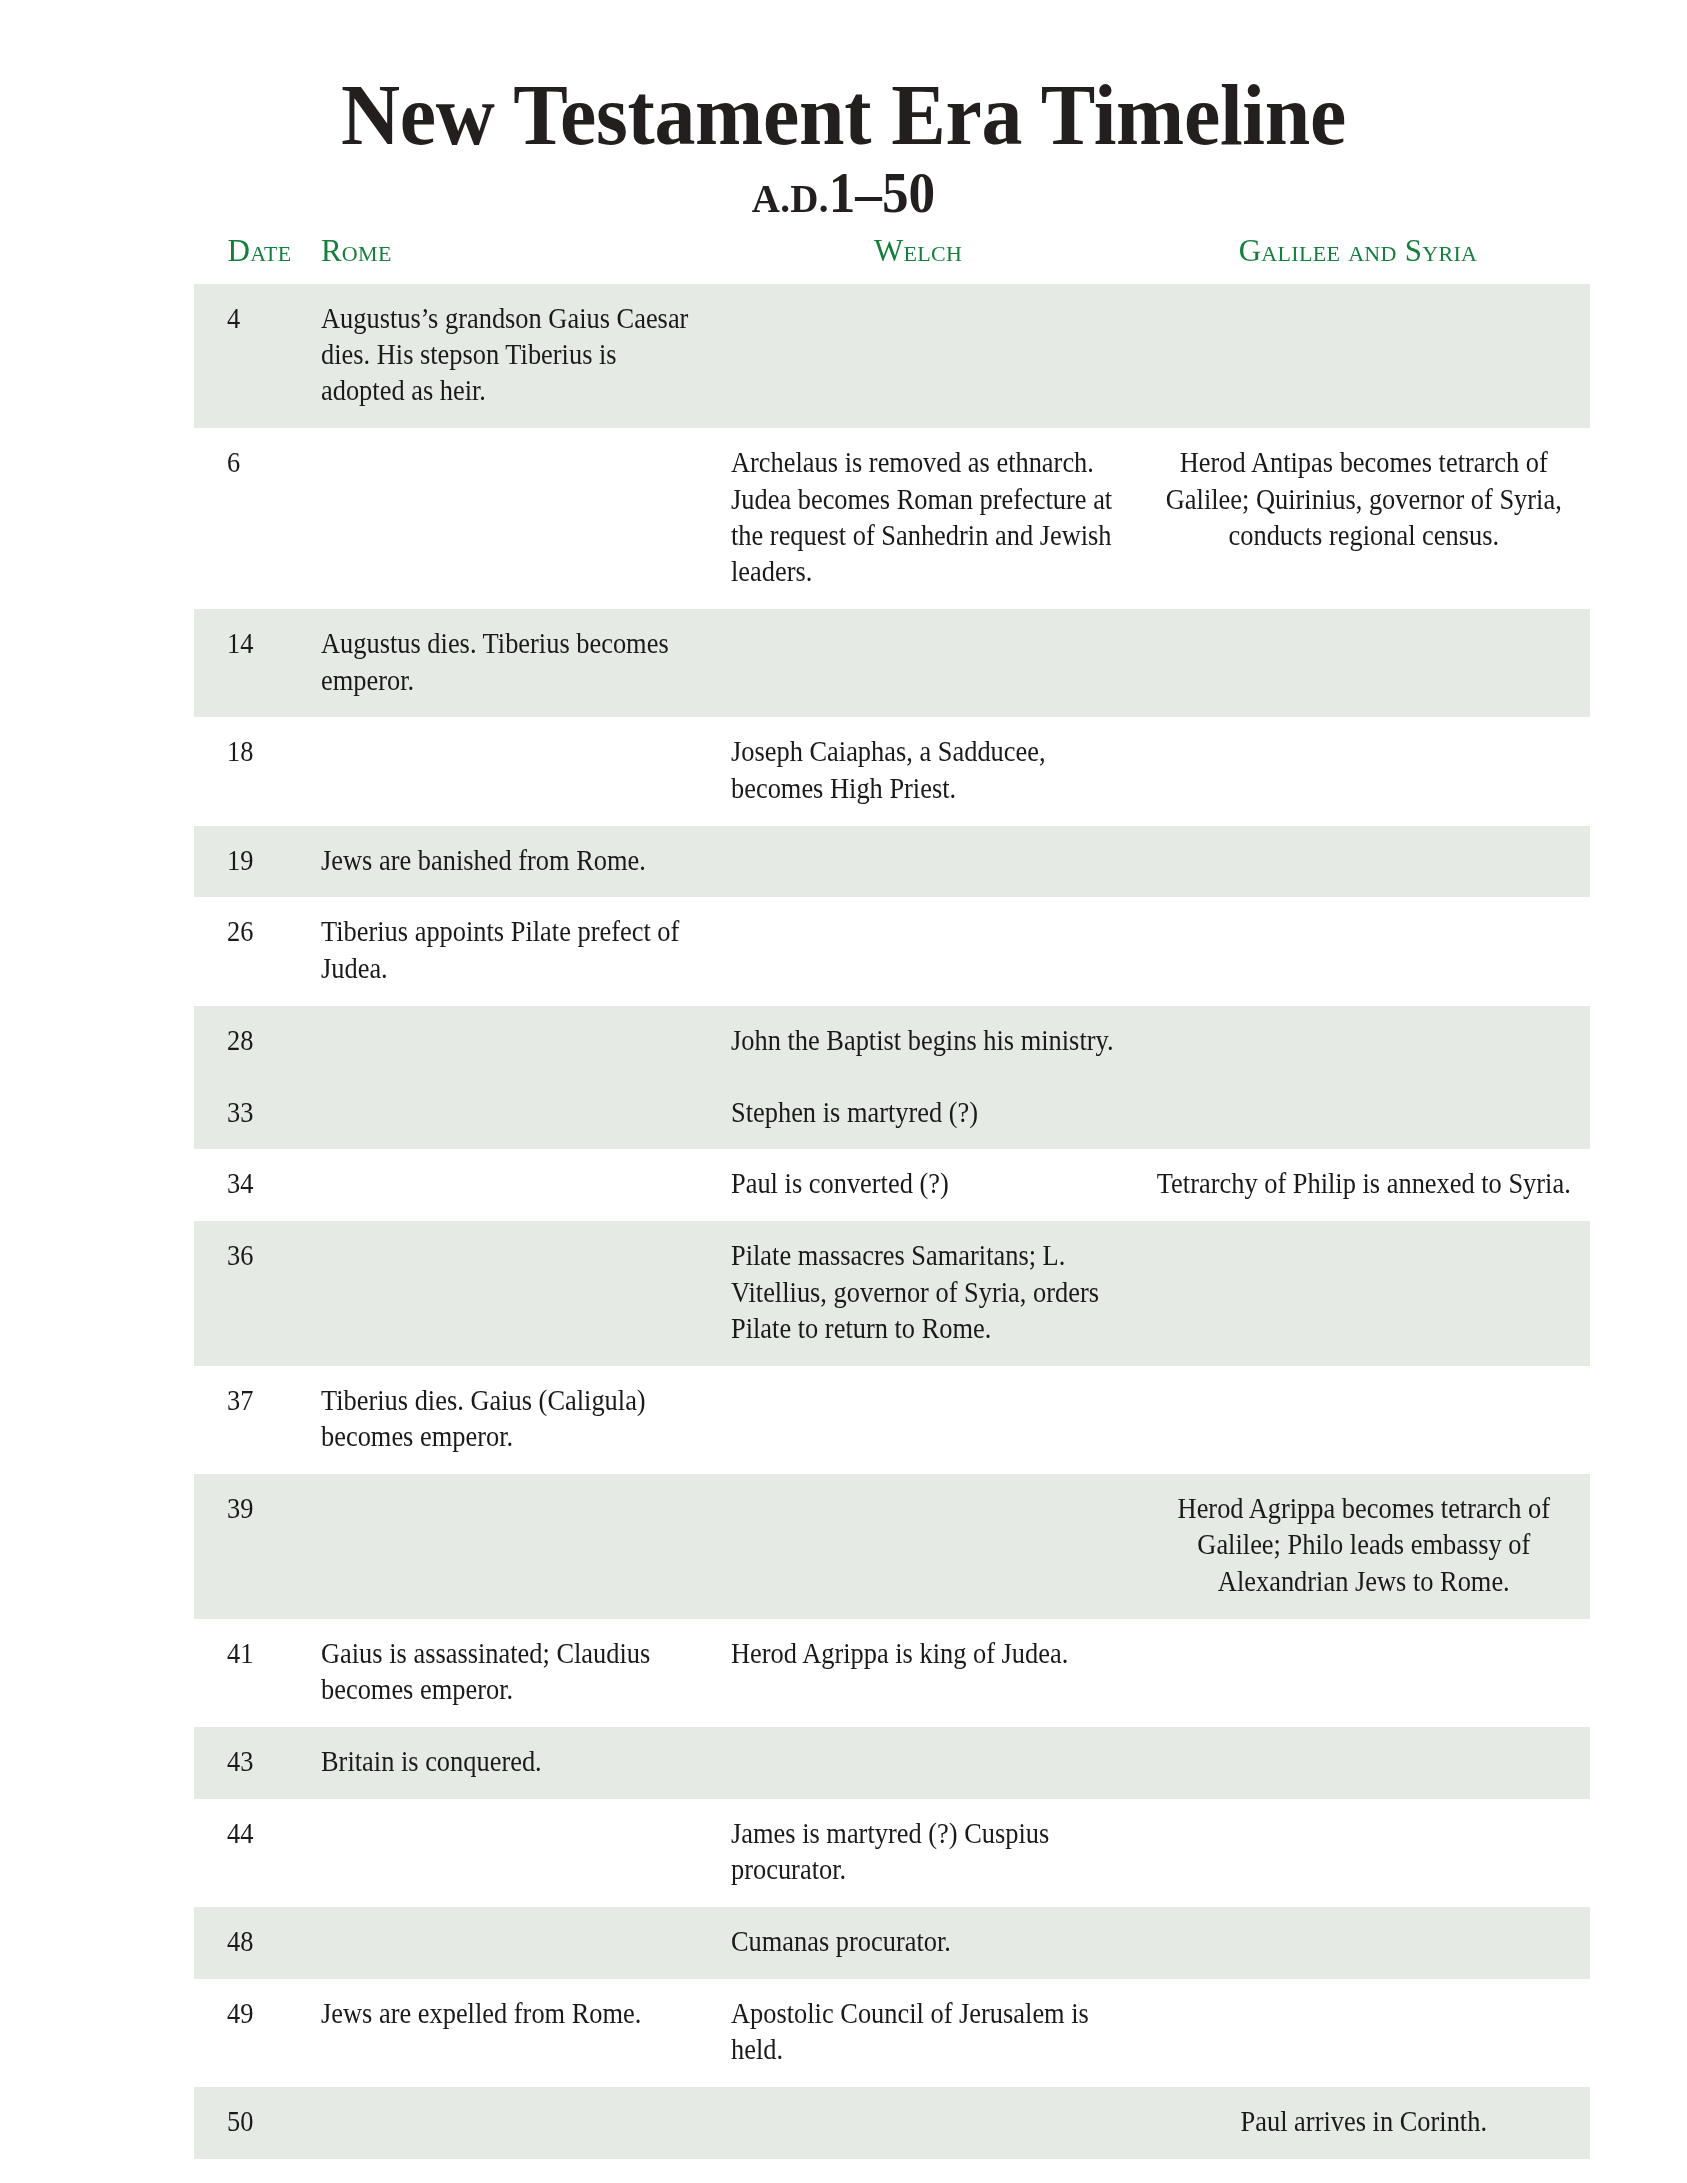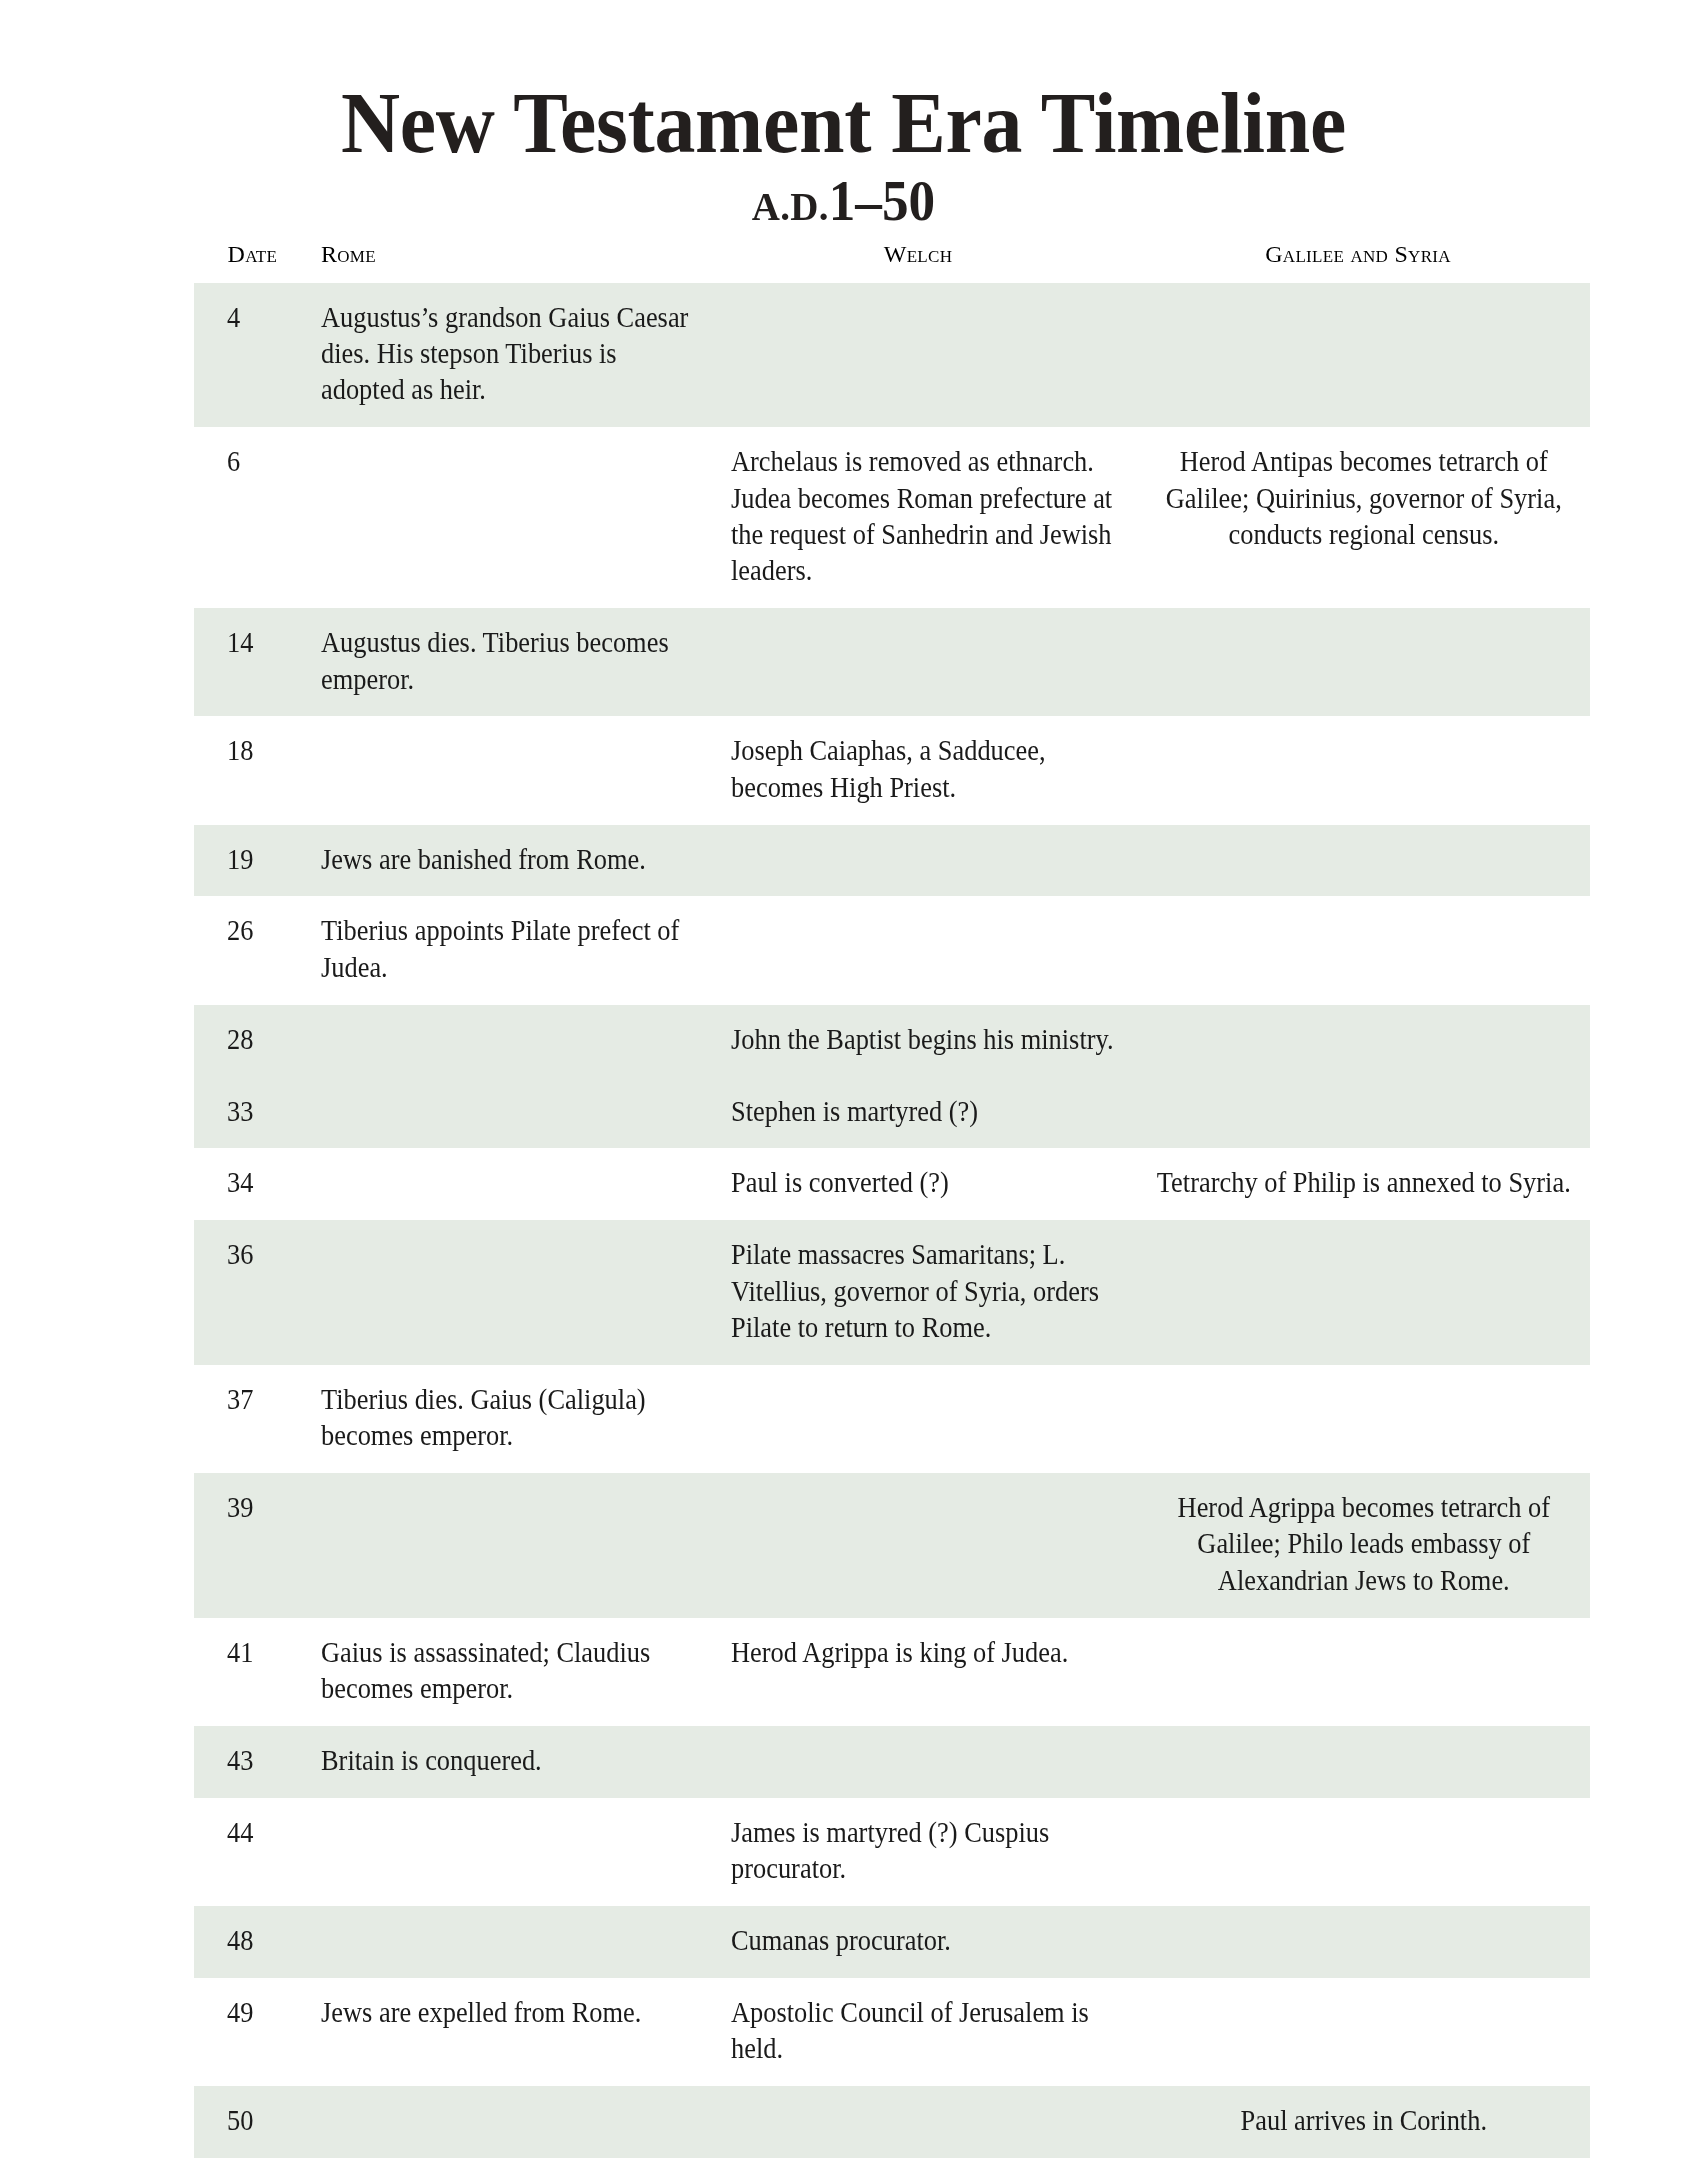--- a/index.html
+++ b/index.html
@@ -21,21 +21,20 @@
     height: 2183px;
     box-sizing: border-box;
     padding: 0;
     overflow: hidden;
   }
 
   
   .title-block {
     text-align: center;
     padding-top: 71px;
-    margin-top: 8px;
   }
   .main-title {
     font-family: "Liberation Serif", "DejaVu Serif", serif;
     font-weight: bold;
     font-size: 87px;
     line-height: 1.02;
     letter-spacing: -0.3px;
     color: #231f1e;
     transform: scaleX(0.94);
     transform-origin: center;
@@ -74,23 +73,23 @@
   }
   table.timeline col.c-date   { width: 99px; }
   table.timeline col.c-rome   { width: 417px; }
   table.timeline col.c-judea  { width: 417px; }
   table.timeline col.c-galilee{ width: 463px; }
 
   thead th {
     font-family: "Liberation Serif", "DejaVu Serif", serif;
     font-variant: small-caps;
     font-weight: normal;
-    font-size: 24px;
+    font-size: 31px;
     letter-spacing: 0.3px;
-    color: #000000;
+    color: #15803d;
     padding: 12px 0 14.6px 0;
     text-align: center;
     white-space: nowrap;
   }
   thead th.th-date  { text-align: left; padding-left: 34px; }
   thead th.th-rome  { text-align: left; padding-left: 28.4px; }
   thead th.th-judea { text-align: center; }
   thead th.th-galilee { text-align: center; }
 
   tbody tr.shaded { background: #e5ebe4; }

